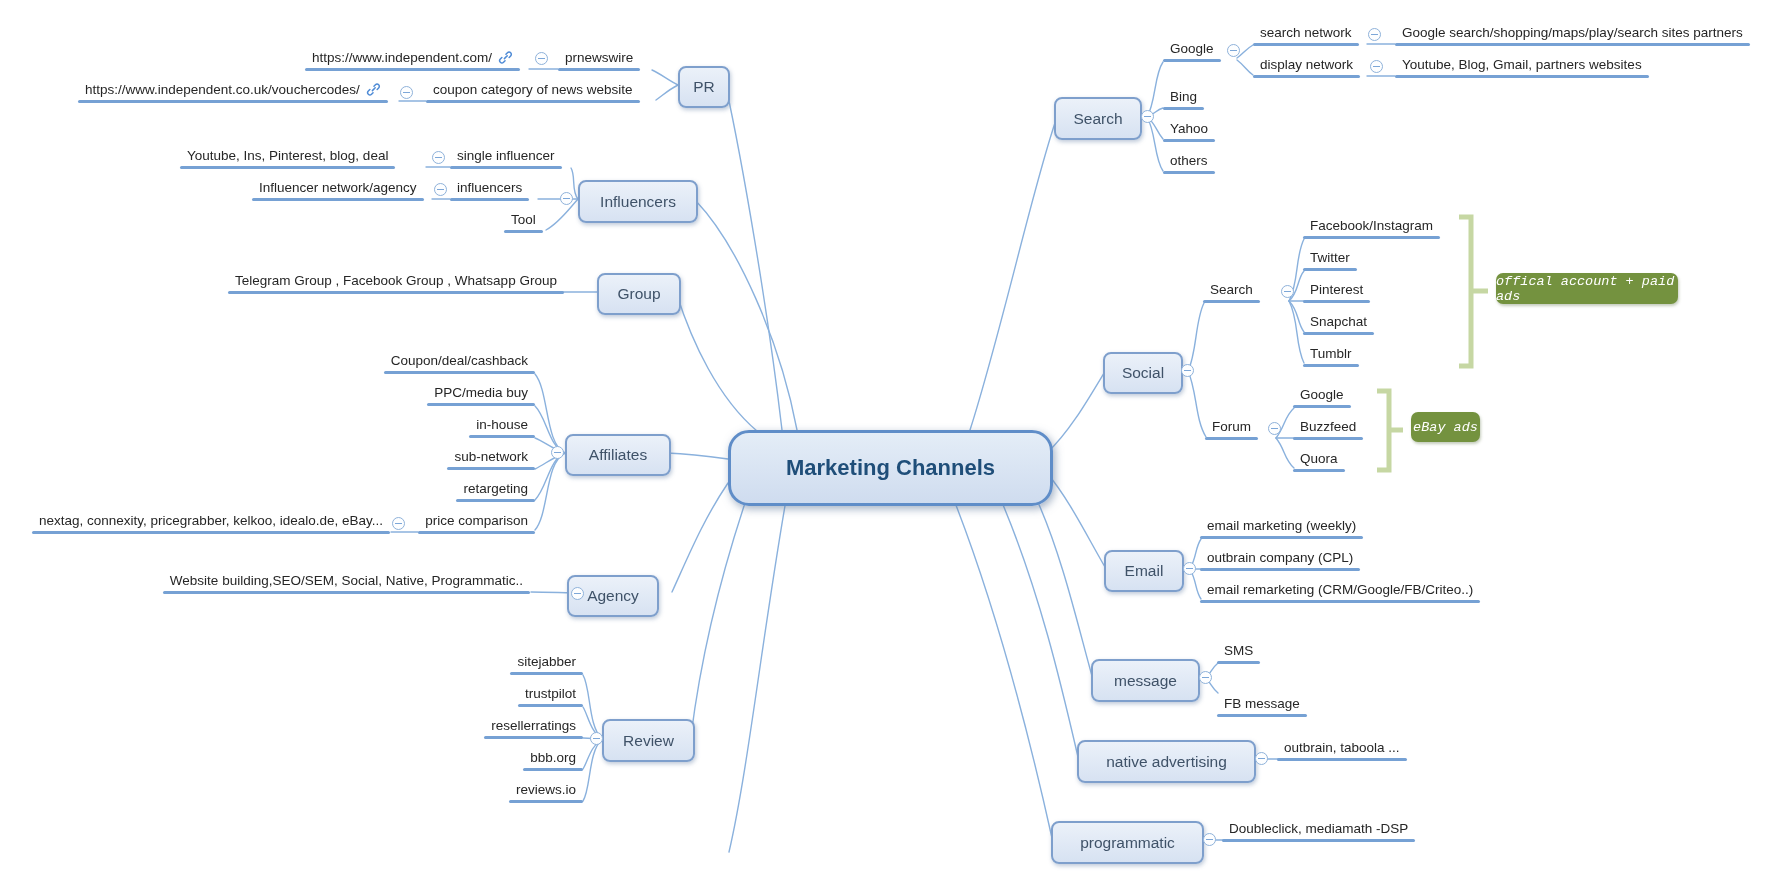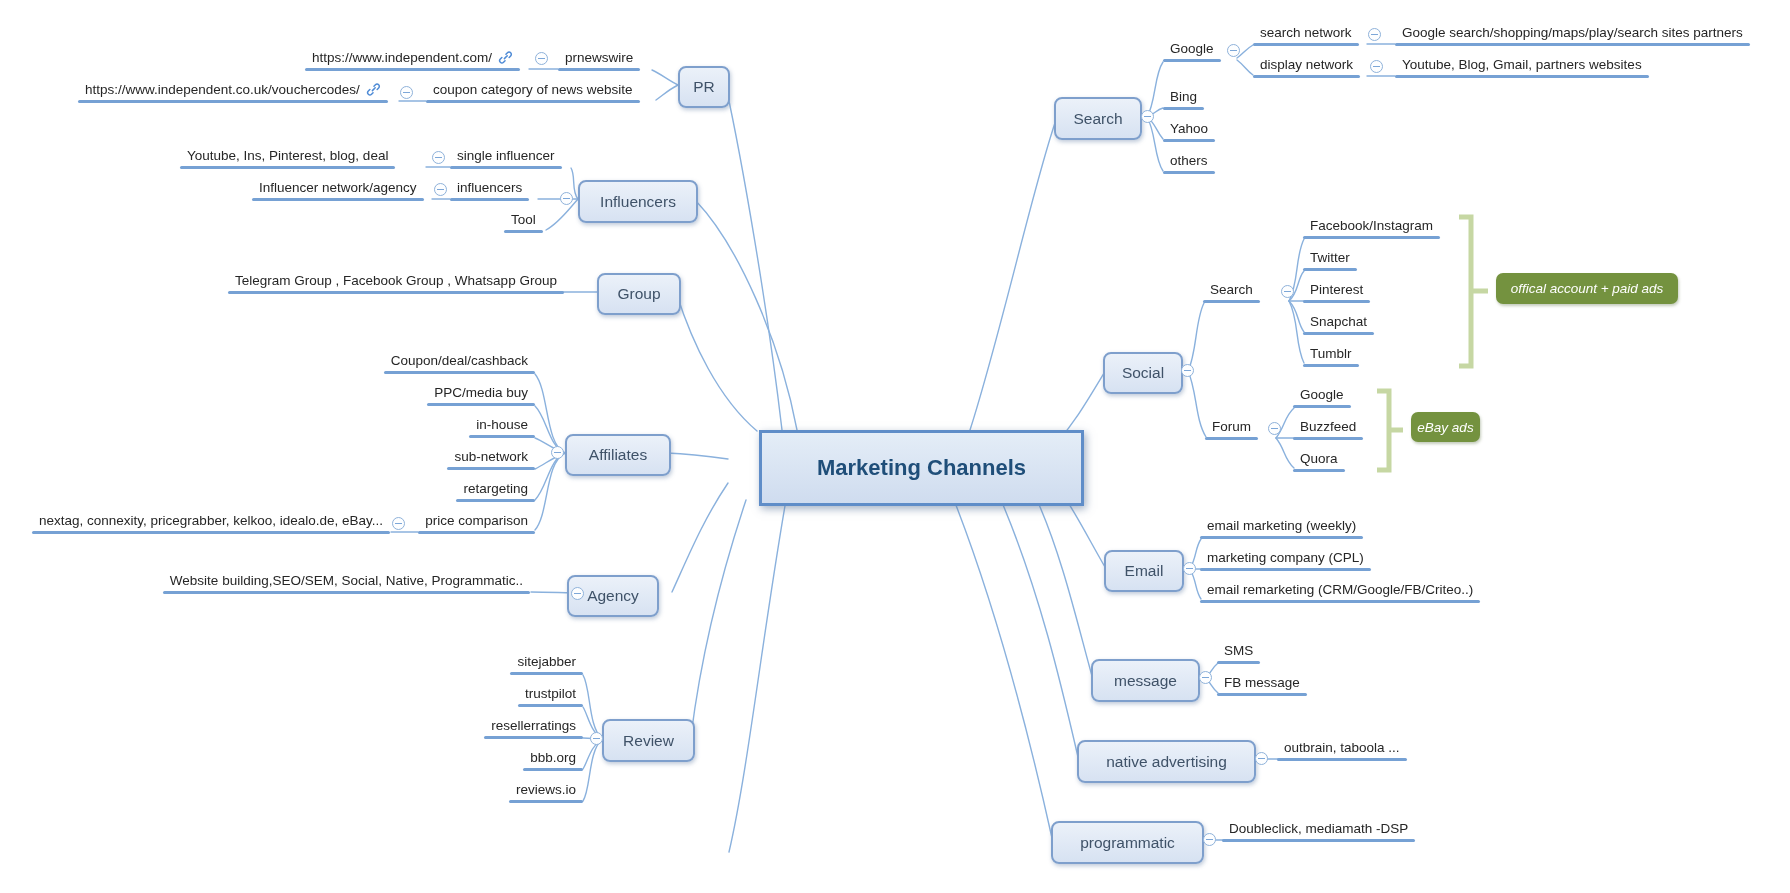--- a/index.html
+++ b/index.html
@@ -3,34 +3,34 @@
 <meta charset="utf-8">
 <style>
   html,body{margin:0;padding:0;background:#fff;}
   .mm{position:relative;width:1790px;height:893px;background:#fff;
       font-family:"Liberation Sans",sans-serif;overflow:hidden;}
   .wires{position:absolute;left:0;top:0;z-index:1;}
   .mtopic{position:absolute;z-index:2;display:flex;align-items:center;justify-content:center;
       background:linear-gradient(180deg,#ebf1f9 0%,#d7e2f2 100%);
       border:2px solid #7e9fcc;border-radius:8px;color:#3f5268;font-size:15.5px;
       box-shadow:1px 2px 4px rgba(110,135,170,.45);white-space:nowrap;}
-  .mtopic.center{border:3.5px solid #5f8dc8;border-radius:0;font-size:22px;font-weight:bold;
+  .mtopic.center{border:3.5px solid #5f8dc8;border-radius:21px;font-size:22px;font-weight:bold;
       color:#1f4e79;background:linear-gradient(180deg,#e4edf7,#cfdcef);
-      box-shadow:2px 3px 8px rgba(90,115,150,.55);margin-left:31px;}
+      box-shadow:2px 3px 8px rgba(90,115,150,.55);}
   .ltopic{position:absolute;z-index:2;font-size:13.5px;line-height:17px;color:#262626;
       padding:2px 7px 5px;white-space:nowrap;display:flex;align-items:center;gap:6px;}
   .ltopic::after{content:"";position:absolute;left:0;right:0;bottom:0;height:3.5px;
       background:#76a1d4;border-radius:2px;}
   .collapse{position:absolute;z-index:3;width:13px;height:13px;border:1px solid #8fb2da;
       border-radius:50%;background:#fdfeff;box-sizing:border-box;
       display:flex;align-items:center;justify-content:center;}
   .collapse::before{content:"";width:7px;border-top:1.2px solid #7da7d8;}
   .note{position:absolute;z-index:2;display:flex;align-items:center;justify-content:center;
       background:#74923f;color:#ffffff;font-style:italic;font-size:13.5px;border-radius:7px;
-      box-shadow:1px 2px 3px rgba(110,130,90,.4);}
+      box-shadow:1px 2px 3px rgba(110,130,90,.4);font-family:Liberation Mono, monospace;}
   .link-icon{width:15px;height:15px;flex:0 0 auto;}
 </style>
 </head>
 <body>
 
 <div class="mm">
 
   <svg class="wires" width="1790" height="893" viewBox="0 0 1790 893">
     <g stroke="#8ab1dd" stroke-width="1.4" fill="none" stroke-linecap="round">
 
@@ -293,33 +293,33 @@
     <span>eBay ads</span>
   </div>
 
   <div class="mtopic" style="left:1104px;top:550px;width:76px;height:38px">
     <span>Email</span>
   </div>
   <div class="ltopic" style="left:1200px;top:515px">
     <span>email marketing (weekly)</span>
   </div>
   <div class="ltopic" style="left:1200px;top:547px">
-    <span>marketing company (CPL)</span>
+    <span>outbrain company (CPL)</span>
   </div>
   <div class="ltopic" style="left:1200px;top:579px">
     <span>email remarketing (CRM/Google/FB/Criteo..)</span>
   </div>
 
   <div class="mtopic" style="left:1091px;top:659px;width:105px;height:39px">
     <span>message</span>
   </div>
   <div class="ltopic" style="left:1217px;top:640px">
     <span>SMS</span>
   </div>
-  <div class="ltopic" style="left:1217px;top:672px">
+  <div class="ltopic" style="left:1217px;top:693px">
     <span>FB message</span>
   </div>
 
   <div class="mtopic" style="left:1077px;top:740px;width:175px;height:39px">
     <span>native advertising</span>
   </div>
   <div class="ltopic" style="left:1277px;top:737px">
     <span>outbrain, taboola ...</span>
   </div>
 

